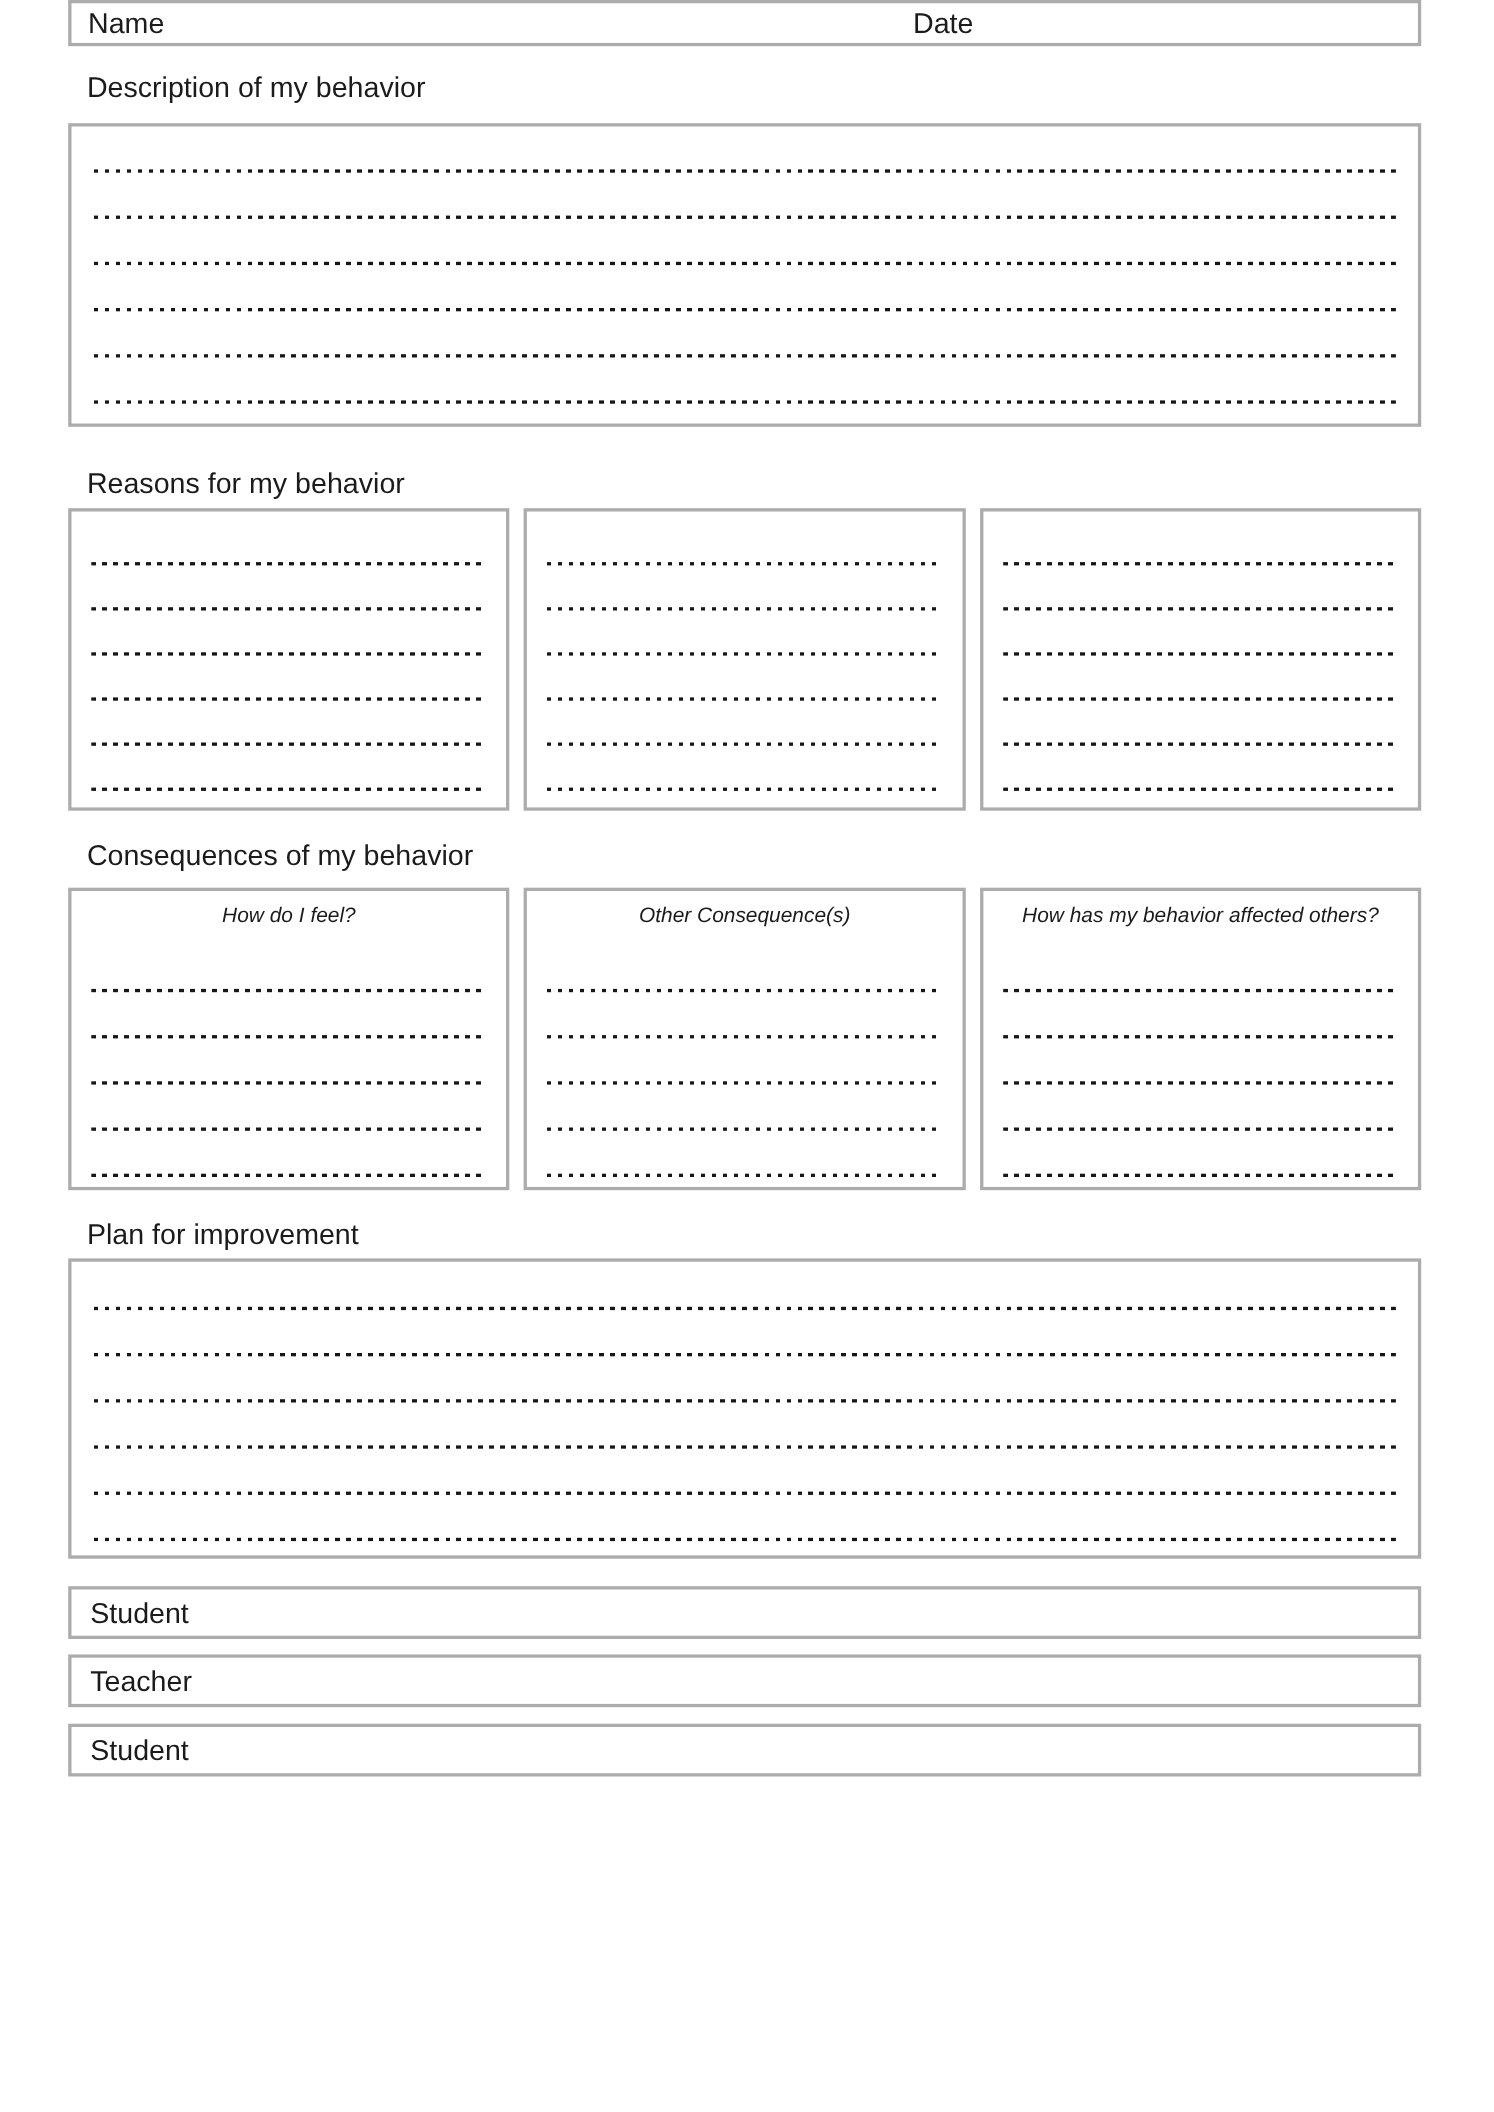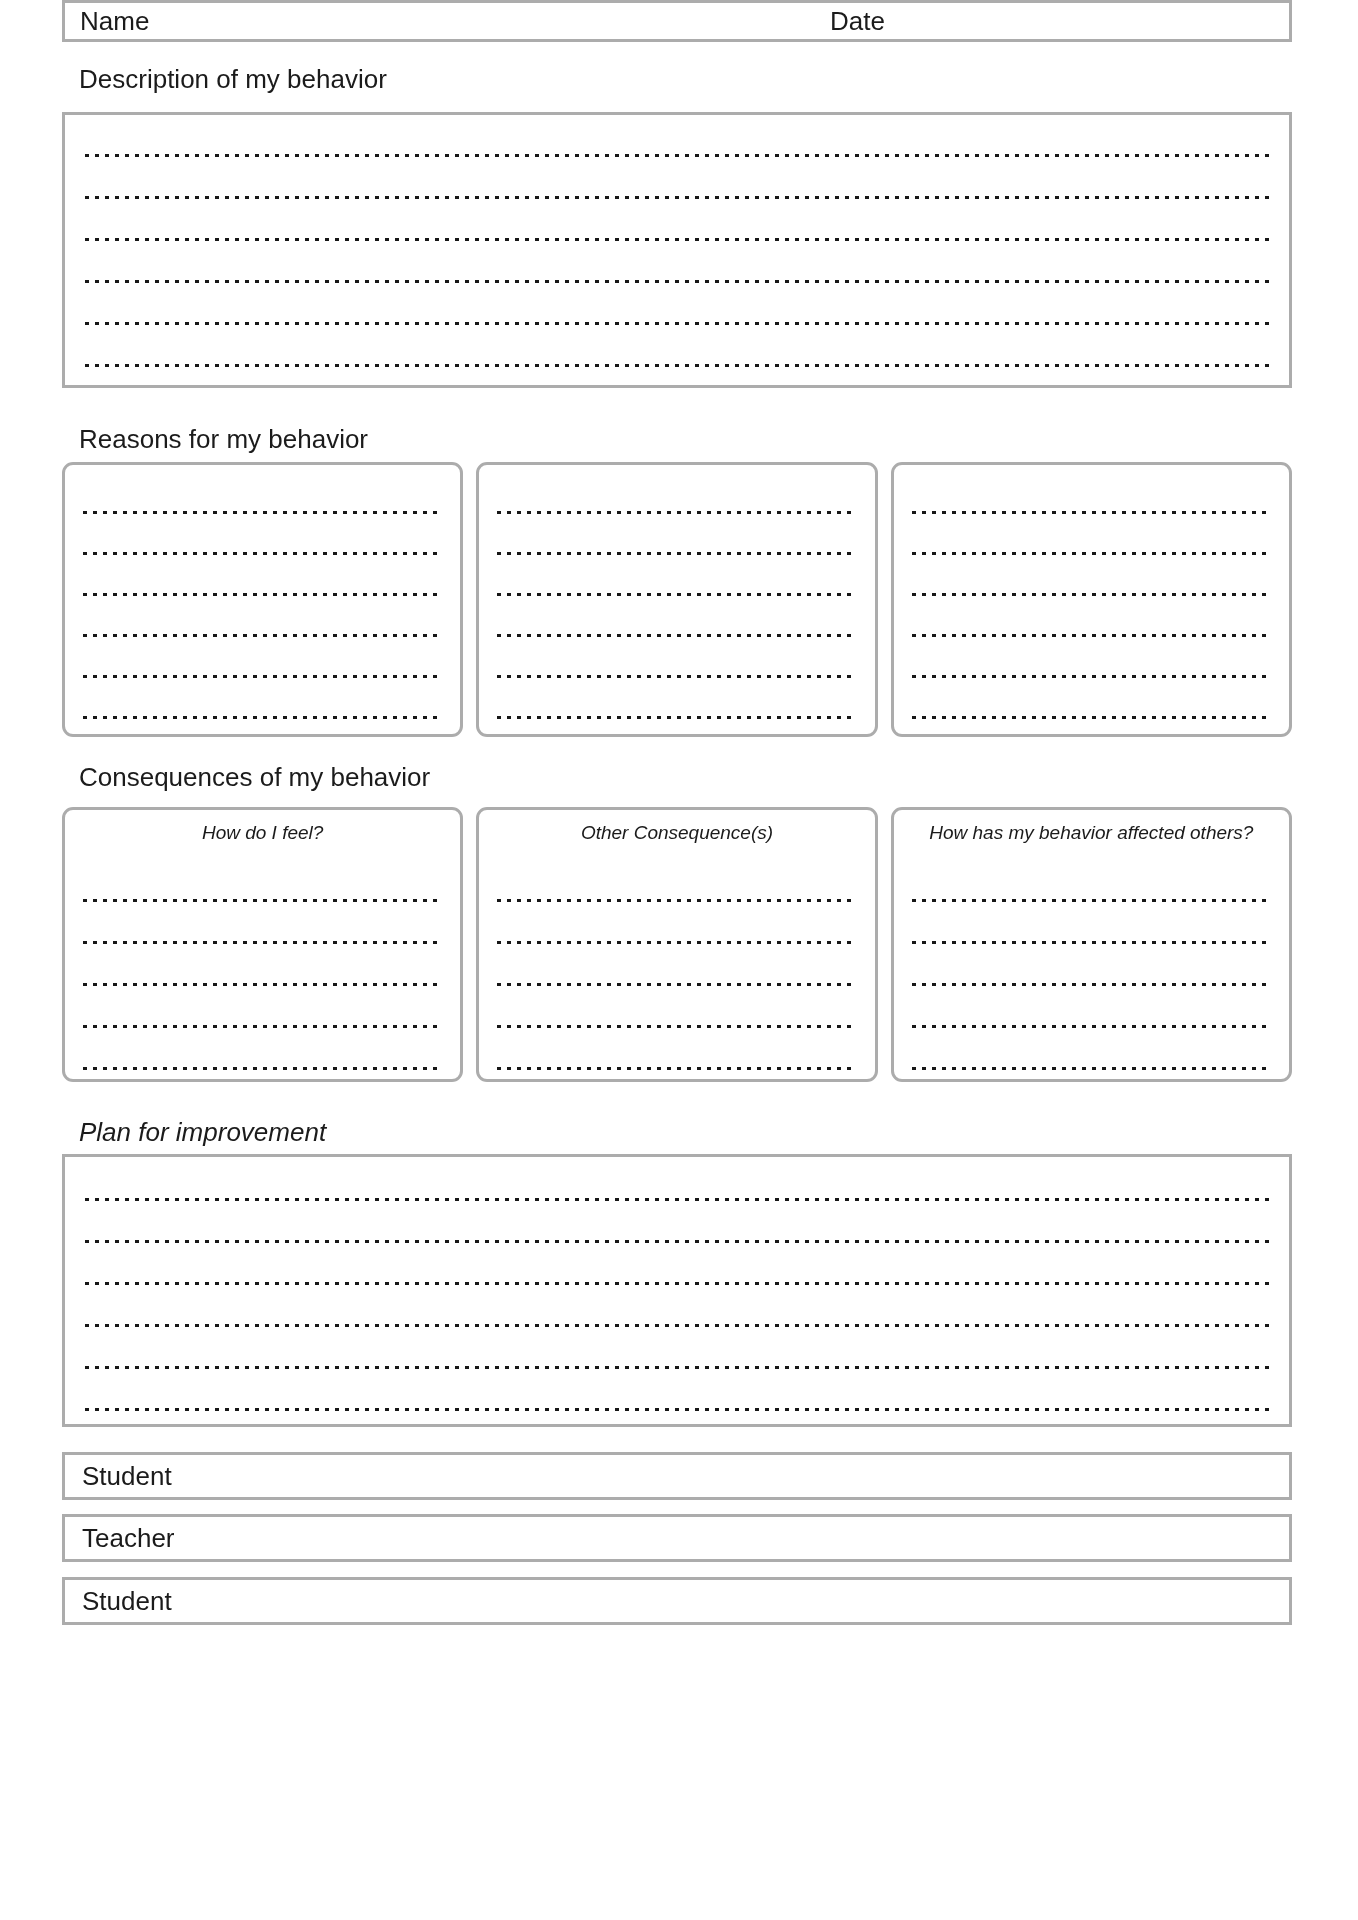--- a/index.html
+++ b/index.html
@@ -48,40 +48,40 @@
   .date-cell{position:absolute;left:765px;top:0;bottom:0;display:flex;align-items:center;}
 
   
   .section-label{
     font-size:26px;line-height:30px;
     padding-left:17px;
   }
   .lbl-description{margin-top:22px;}
   .lbl-reasons{margin-top:36px;}
   .lbl-consequences{margin-top:25px;}
-  .lbl-plan{margin-top:35px;font-style:italic;}
+  .lbl-plan{margin-top:25px;}
 
   
   .dline{height:42px;position:relative;}
   .dline::after{
     content:"";position:absolute;left:0;right:0;bottom:0;height:3px;
     background-image:repeating-linear-gradient(to right,var(--line-color) 0 4px,transparent 4px 10px);
   }
 
   
   .box-desc{
     margin-top:18px;height:276px;
     padding:0 20px 21px 20px;
   }
 
   
   .triple-row{display:flex;gap:13px;}
   .row-reasons{margin-top:8px;}
   .row-consequences{margin-top:15px;}
-  .triple-row .obox{flex:1;border-radius:11px;}
+  .triple-row .obox{flex:1;}
 
   .box-reason{height:275px;padding:8px 18px 15px 18px;}
   .box-reason .dline{height:41px;}
 
   .box-conseq{height:275px;padding:12px 18px 11px 18px;}
   .conseq-header{
     height:30px;
     font-size:19px;font-style:italic;
     text-align:center;
     display:flex;align-items:flex-start;justify-content:center;

